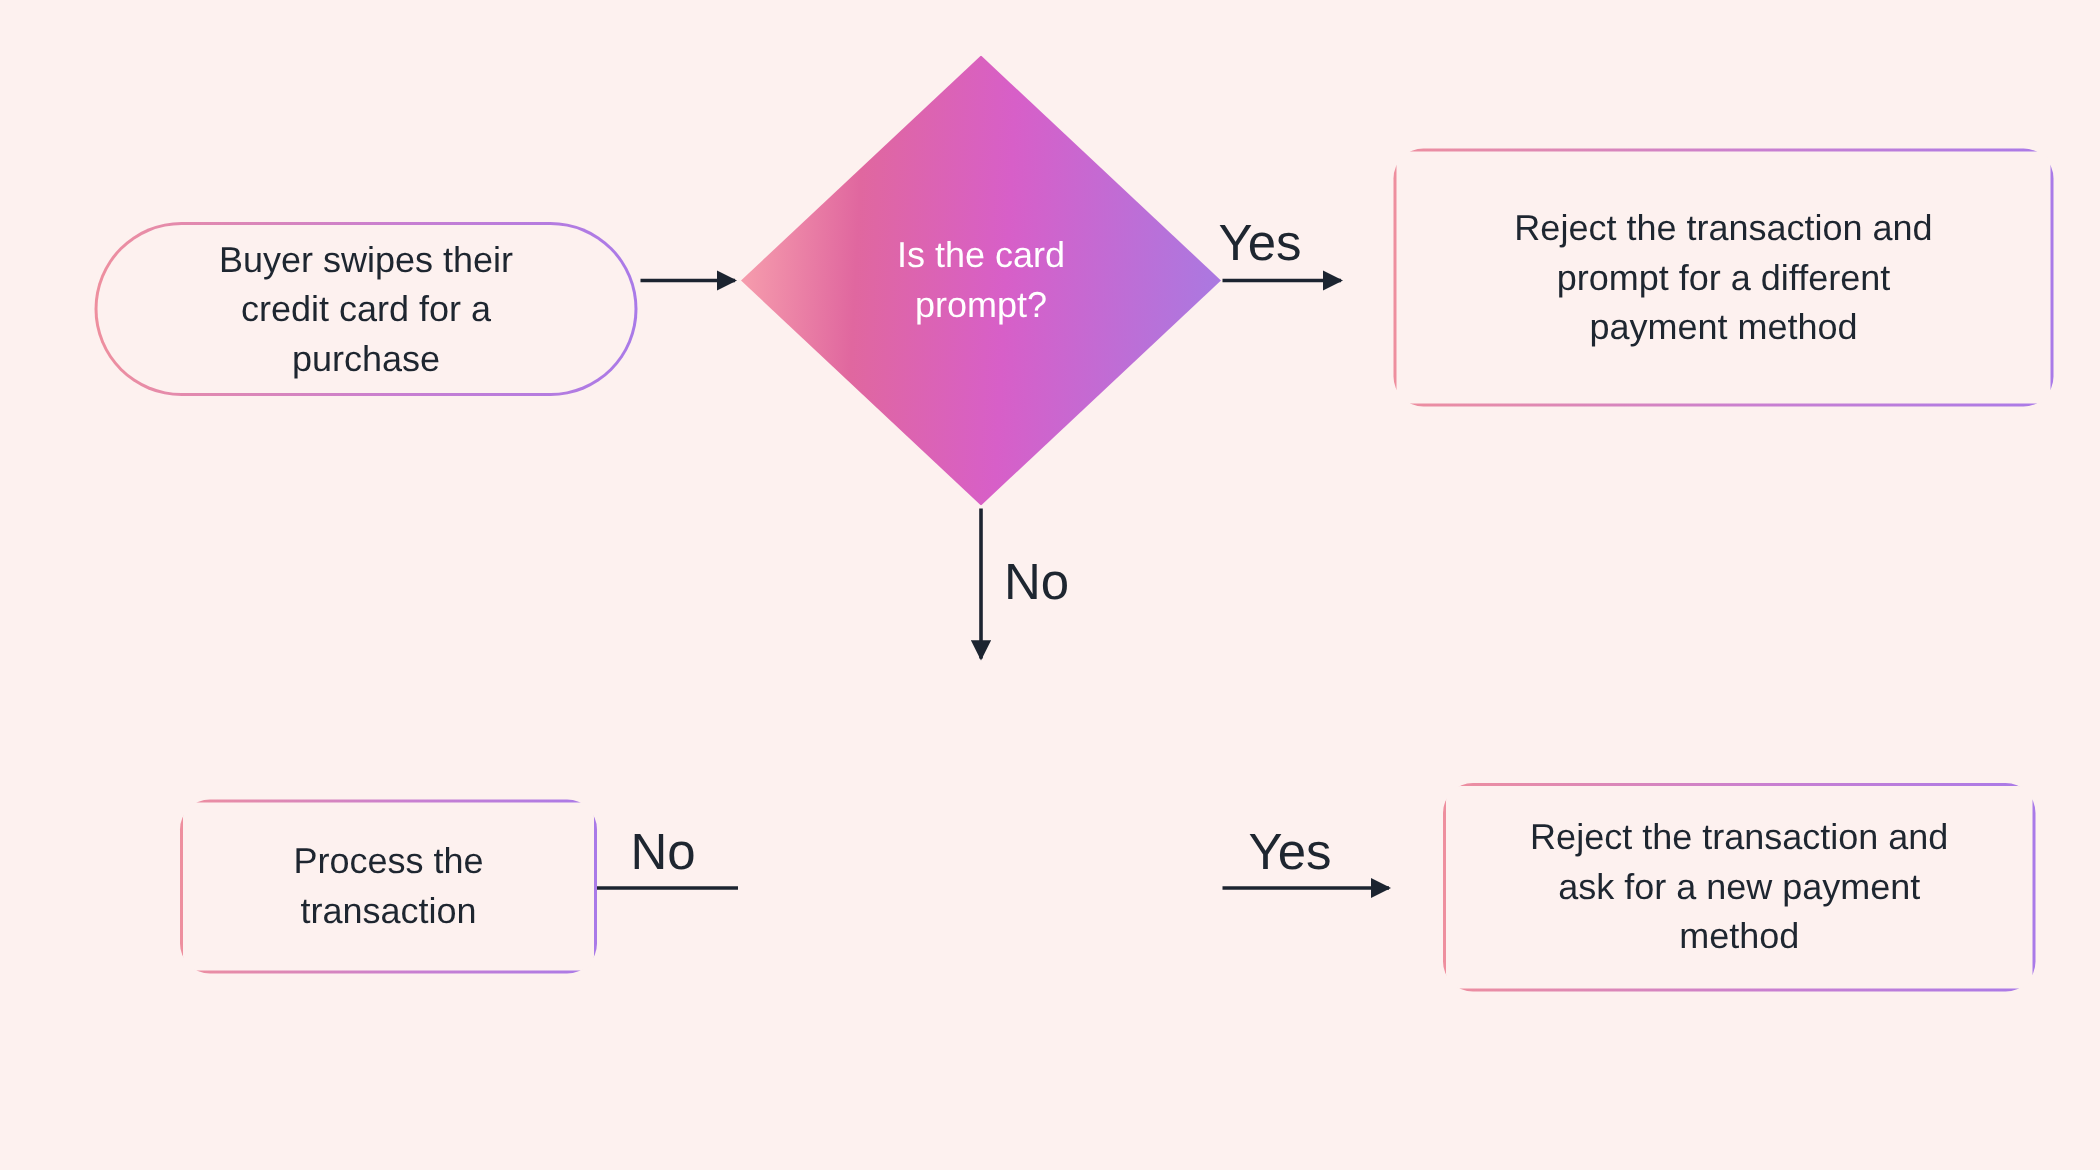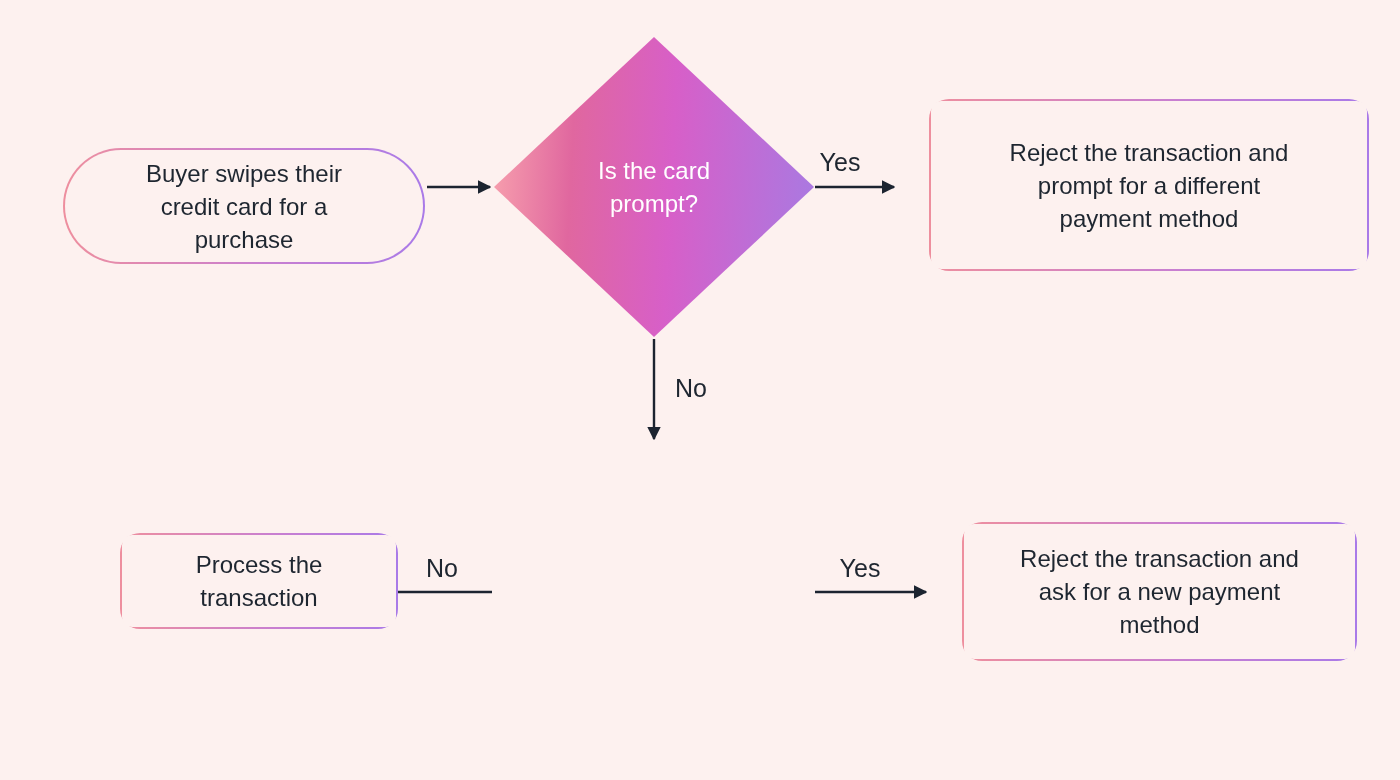--- a/index.html
+++ b/index.html
@@ -64,21 +64,21 @@
     display: flex;
     align-items: center;
     justify-content: center;
     text-align: center;
   }
   .diamond .label {
     color: #ffffff;
   }
   .edge-label {
     position: absolute;
-    font-size: 25px;
+    font-size: 34px;
     line-height: 28px;
     color: #1e2630;
     transform: translateX(-50%);
     white-space: nowrap;
   }
 </style>
 </head>
 <body>
 
 <div class="canvas">
@@ -111,21 +111,21 @@
 
   <div class="gnode rect" style="left:897px; top:99px; width:440px; height:172px;">
     <div class="inner">
       <div class="label">Reject the transaction and
 prompt for a different
 payment method</div>
     </div>
   </div>
 
 
-  <div class="gnode rect" style="left:88px; top:533px; width:278px; height:96px;">
+  <div class="gnode rect" style="left:88px; top:533px; width:278px; height:116px;">
     <div class="inner">
       <div class="label">Process the
 transaction</div>
     </div>
   </div>
 
   <div class="gnode rect" style="left:930px; top:522px; width:395px; height:139px;">
     <div class="inner">
       <div class="label">Reject the transaction and
 ask for a new payment

